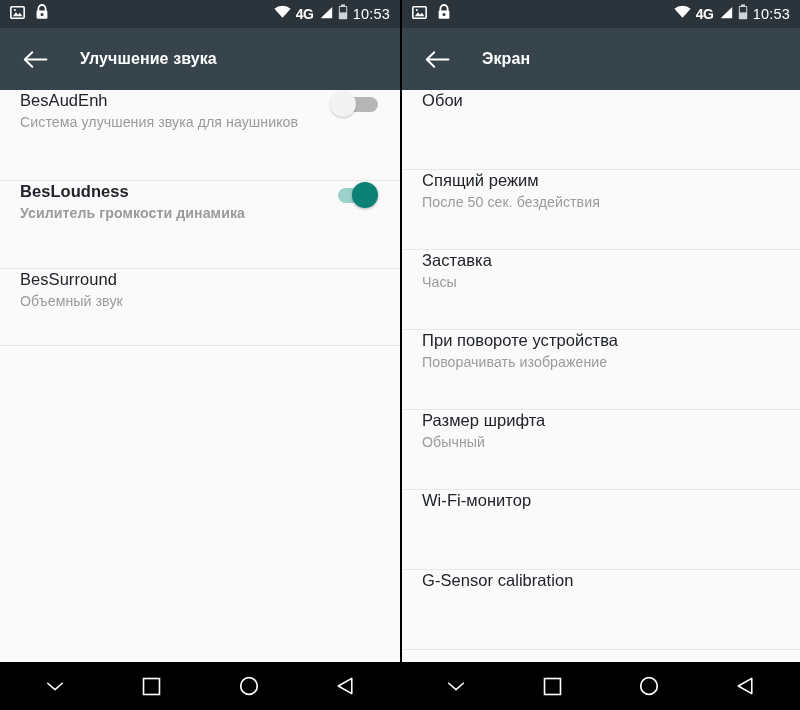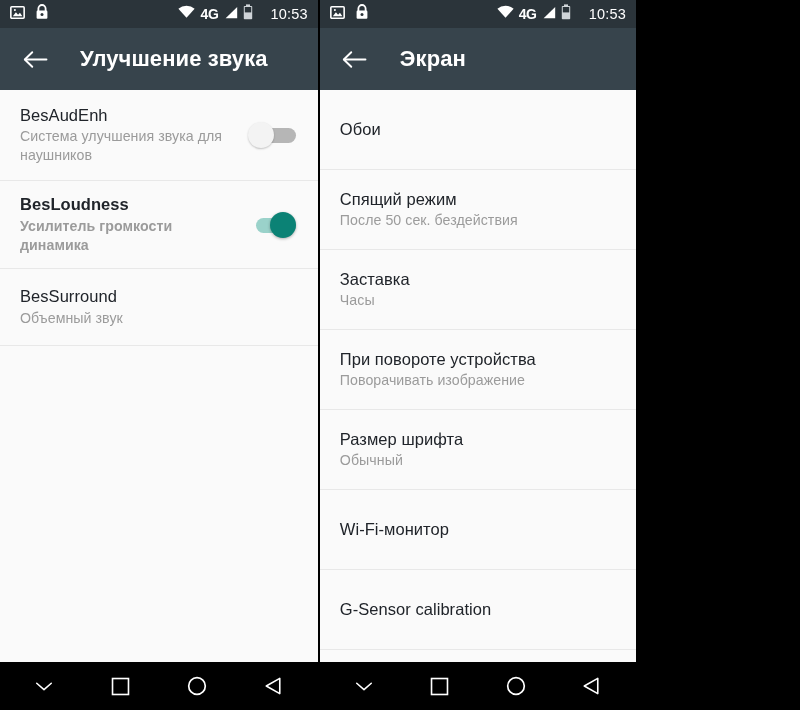--- a/index.html
+++ b/index.html
@@ -9,21 +9,21 @@
   }
   body {
     width: 800px;
     height: 710px;
     overflow: hidden;
     font-family: "Liberation Sans", sans-serif;
     -webkit-font-smoothing: antialiased;
   }
   .screen {
     position: relative;
-    width: 636px;
+    width: 800px;
     height: 710px;
     display: flex;
     background: #bef264;
     border-radius: 26px;
   }
   .phone {
     position: relative;
     width: 400px;
     height: 710px;
     display: flex;
@@ -65,21 +65,21 @@
     font-weight: 700;
     letter-spacing: -0.3px;
     line-height: 1;
     color: #fff;
   }
   .status-clock {
     font-size: 14.5px;
     color: #fff;
     line-height: 1;
     letter-spacing: 0.2px;
-    margin-left: 13px;
+    margin-left: 0;
   }
 
   
   .appbar {
     height: 62px;
     flex: 0 0 62px;
     background: #37444c;
     display: flex;
     align-items: center;
     padding-left: 18px;
@@ -89,39 +89,38 @@
     width: 34px;
     height: 34px;
     display: flex;
     align-items: center;
     justify-content: center;
     cursor: pointer;
     flex: 0 0 auto;
   }
   .appbar-title {
     color: #ffffff;
-    font-size: 22px;
+    font-size: 16px;
     font-weight: 700;
     margin-left: 28px;
     letter-spacing: 0.1px;
     white-space: nowrap;
   }
 
   
   .list {
     flex: 1 1 auto;
     background: #fafafa;
     overflow: hidden;
   }
   .list-item {
     position: relative;
     box-sizing: border-box;
     padding: 0 18px 0 20px;
     display: flex;
-    align-items: center;
     background: #fafafa;
     border-bottom: 1px solid #e8e8e8;
   }
   .list-item.no-div { border-bottom: none; }
   .li-text {
     flex: 1 1 auto;
     min-width: 0;
     padding-right: 8px;
   }
   .li-title {

